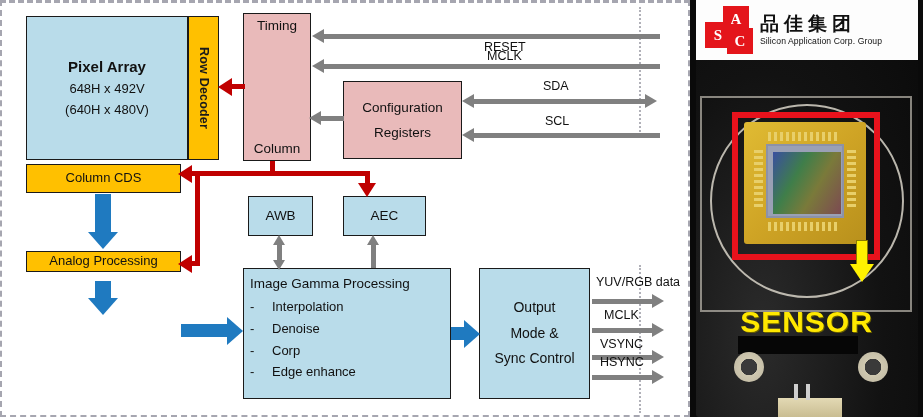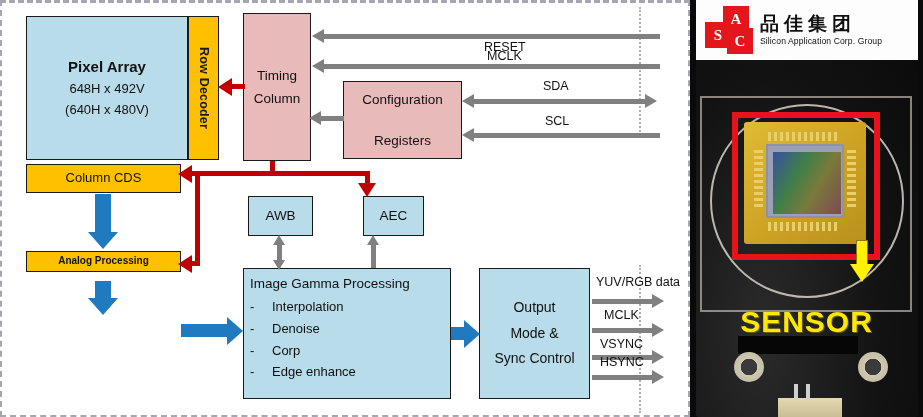--- a/index.html
+++ b/index.html
@@ -45,36 +45,36 @@
   #row-decoder .vtext {
     writing-mode: vertical-rl;
     font-size:12.5px; font-weight:600; color:#1a1a1a;
     letter-spacing:.2px;
   }
 
   
   #column-cds { left:24px; top:161px; width:155px; height:29px; font-size:13px; }
 
   
-  #analog-processing { left:24px; top:248px; width:155px; height:21px; font-size:10px;font-weight:bold; }
+  #analog-processing { left:24px; top:248px; width:155px; height:21px; font-size:13px; }
 
   
   #adc { left:24px; top:313px; width:155px; height:29px; font-size:13px; }
 
   
-  #timing-control { left:241px; top:10px; width:68px; height:148px; font-size:13.5px; }
+  #timing-control { left:241px; top:10px; width:68px; height:148px; font-size:13.5px;justify-content:space-between; }
   #timing-control .lbl { margin:3px 0; }
 
   
   #config-registers { left:341px; top:78px; width:119px; height:78px; font-size:13.5px; }
-  #config-registers .lbl { margin:12px 0; }
+  #config-registers .lbl { margin:4px 0; }
 
   
   #awb { left:246px; top:193px; width:65px; height:40px; font-size:13.5px; }
-  #aec { left:361px; top:193px; width:61px; height:40px; font-size:13.5px; }
+  #aec { left:341px; top:193px; width:83px; height:40px; font-size:13.5px; }
 
   
   #isp {
     left:241px; top:265px; width:208px; height:131px;
     align-items: flex-start; justify-content: flex-start;
     padding:6px 0 0 6px; text-align:left; font-size:13px;
   }
   #isp .hdr { font-size:13.5px; margin-bottom:2px; }
   #isp .bullet { display:flex; width:100%; margin-top:5px; }
   #isp .bullet .dash { width:22px; flex:none; }

